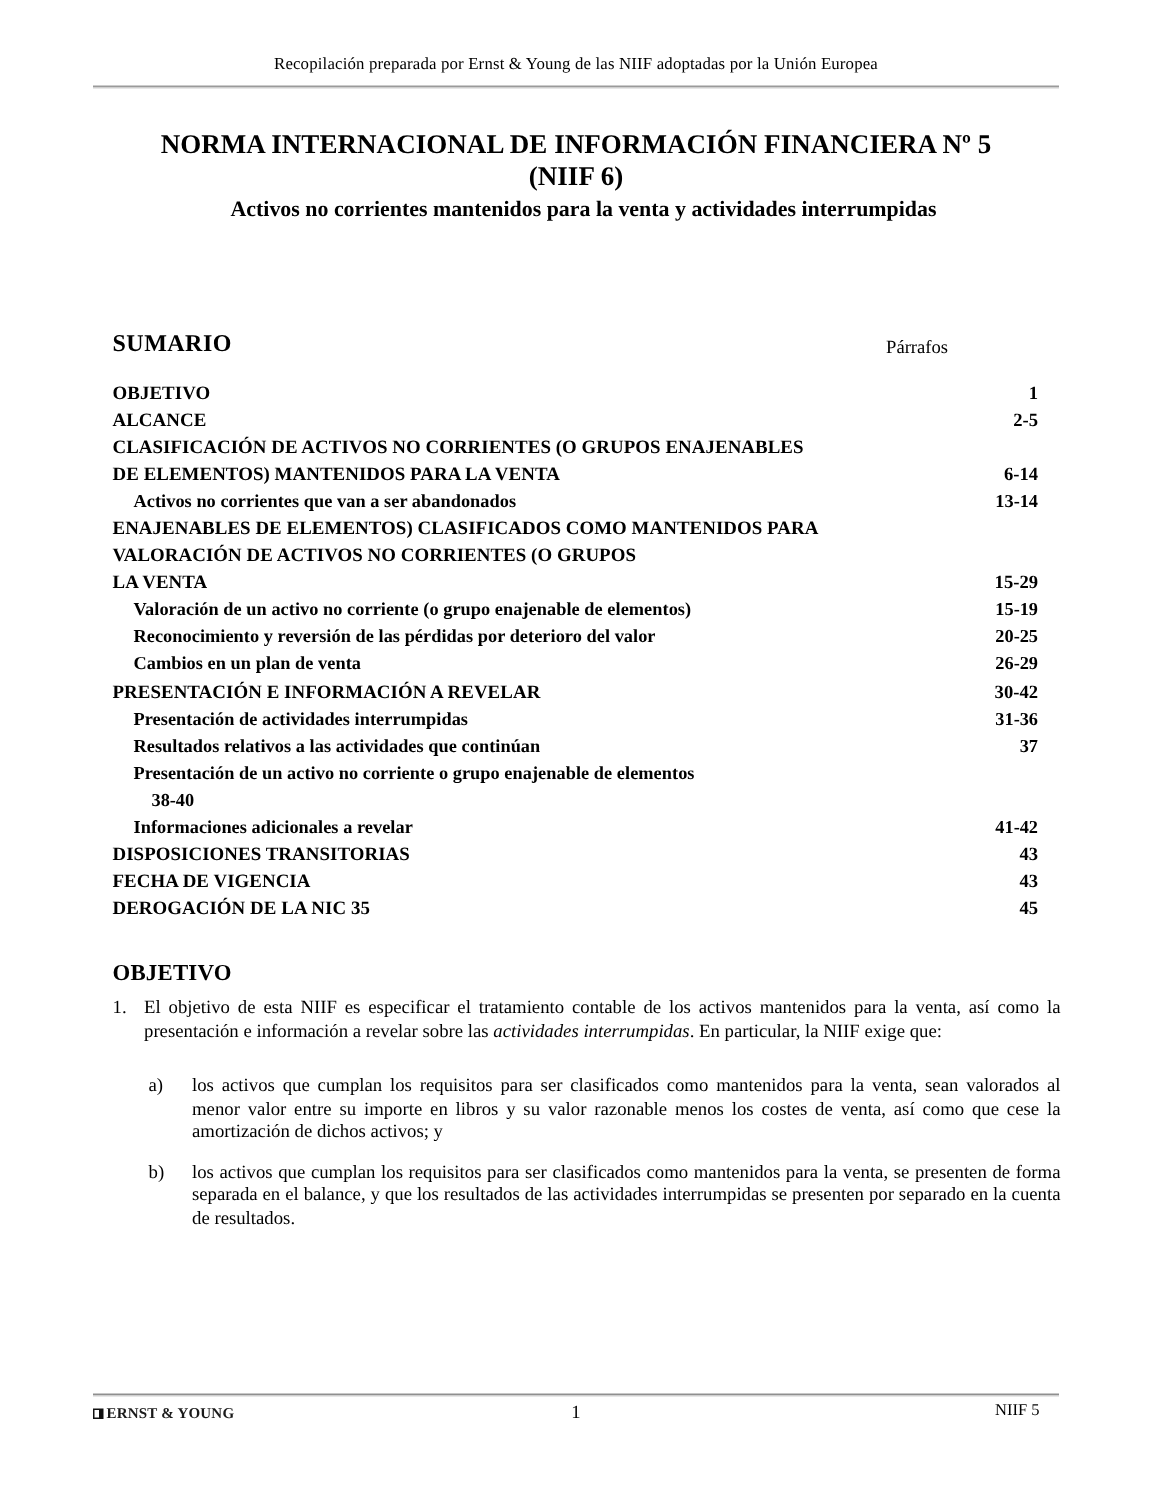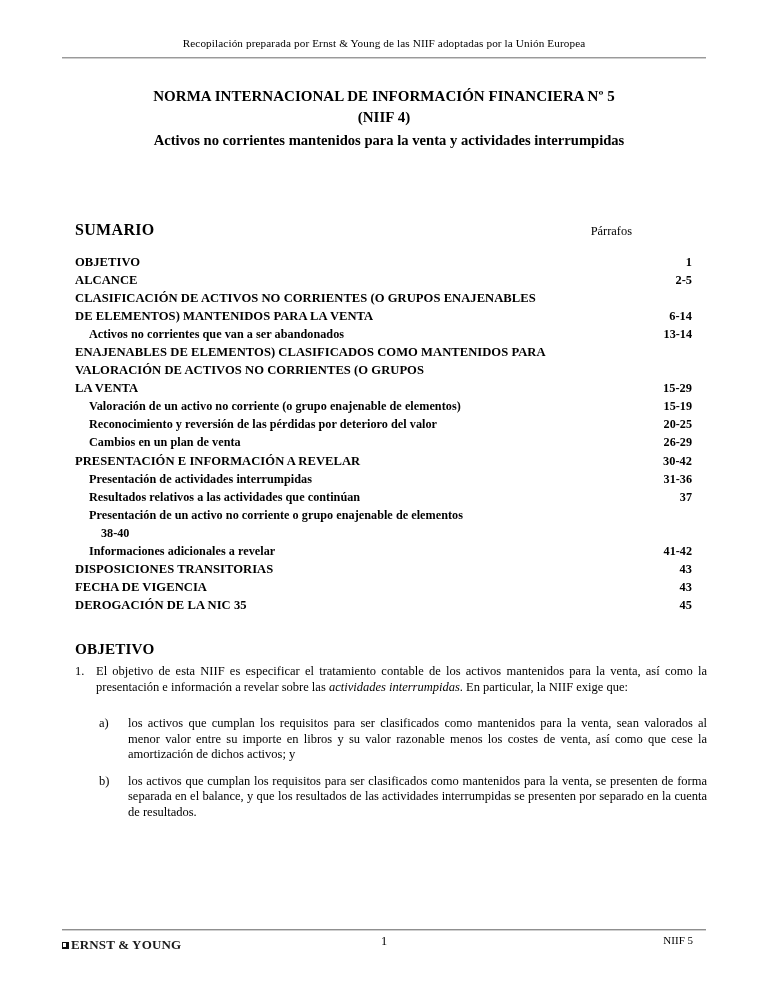--- a/index.html
+++ b/index.html
@@ -46,21 +46,21 @@
   }
 
   
   .doc-title {
     position: absolute;
     left: 62px;
     top: 86px;
     width: 644px;
     text-align: center;
     font-weight: bold;
-    font-size: 15px;
+    font-size: 18px;
     line-height: 20.5px;
     letter-spacing: .002em;
   }
   .doc-subtitle {
     position: absolute;
     left: 67px;
     top: 131px;
     width: 644px;
     text-align: center;
     font-weight: bold;
@@ -210,21 +210,21 @@
     position: absolute;
     left: 1.4px;
     top: 1.4px;
     width: 2.2px;
     height: 4.2px;
     background: #fff;
   }
   .ey-word {
     font-variant: small-caps;
     text-transform: uppercase;
-    font-size: 13px;
+    font-size: 10px;
   }
   .footer-page {
     position: absolute;
     left: 0;
     top: 0;
     width: 644px;
     text-align: center;
     font-size: 12.4px;
   }
   .footer-doc {
@@ -237,21 +237,21 @@
 </head>
 <body>
 
 <div class="page">
 
   <div class="running-header">Recopilación preparada por Ernst &amp; Young de las NIIF adoptadas por la Unión Europea</div>
   <div class="header-rule"></div>
 
   <div class="doc-title">
     <div>NORMA INTERNACIONAL DE INFORMACIÓN FINANCIERA Nº 5</div>
-    <div>(NIIF 4)</div>
+    <div>(NIIF 6)</div>
   </div>
   <div class="doc-subtitle">Activos no corrientes mantenidos para la venta y actividades interrumpidas</div>
 
   <div class="sumario-head">SUMARIO</div>
   <div class="parrafos-head">Párrafos</div>
 
   <div class="toc" id="toc">
       <div class="toc-row">
         <span class="toc-label">OBJETIVO</span>
         <span class="toc-pages">1</span>

